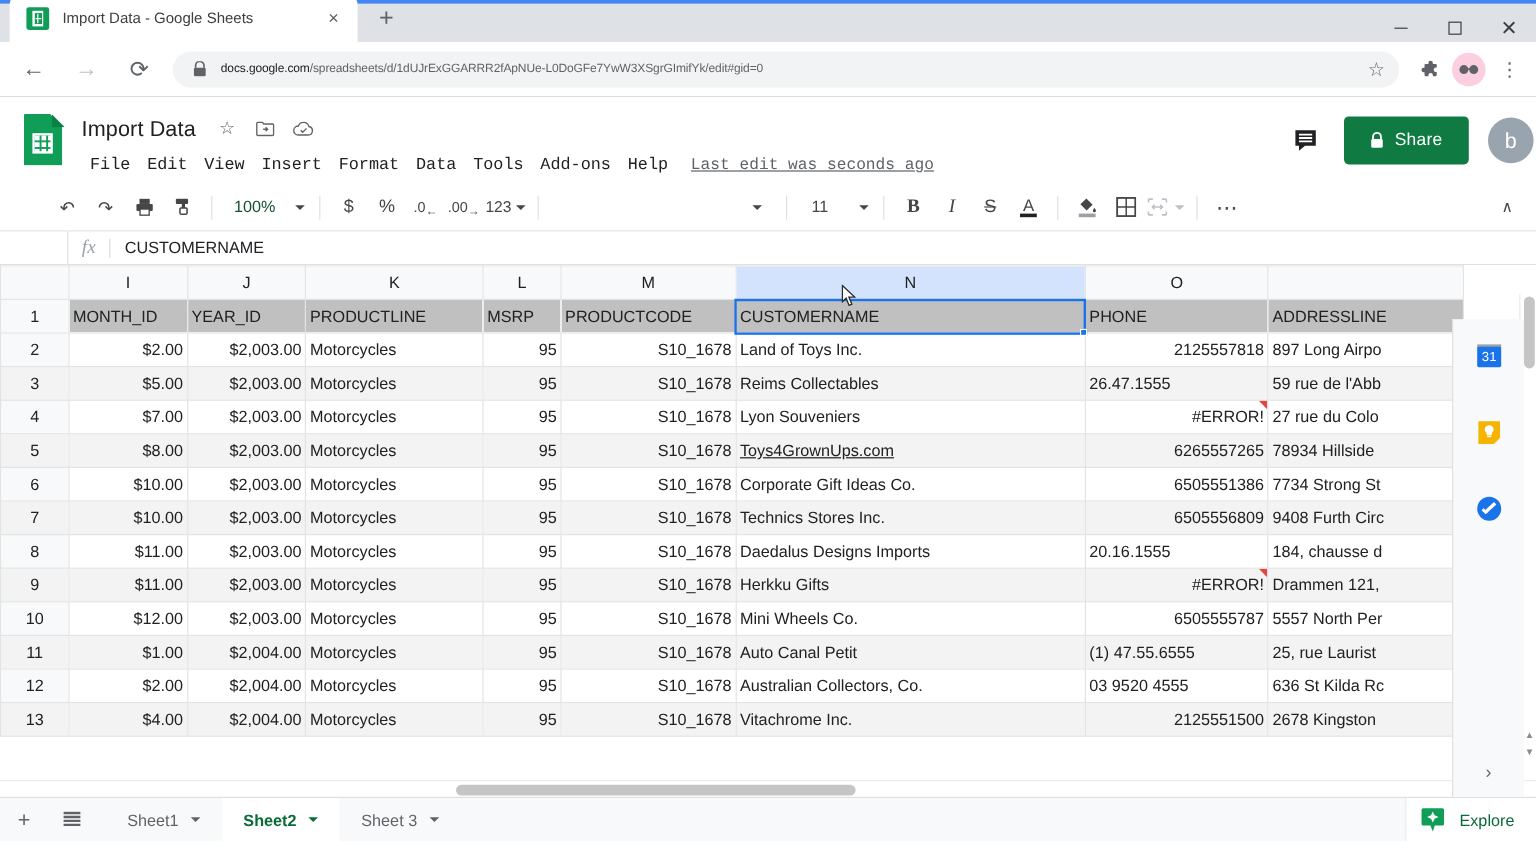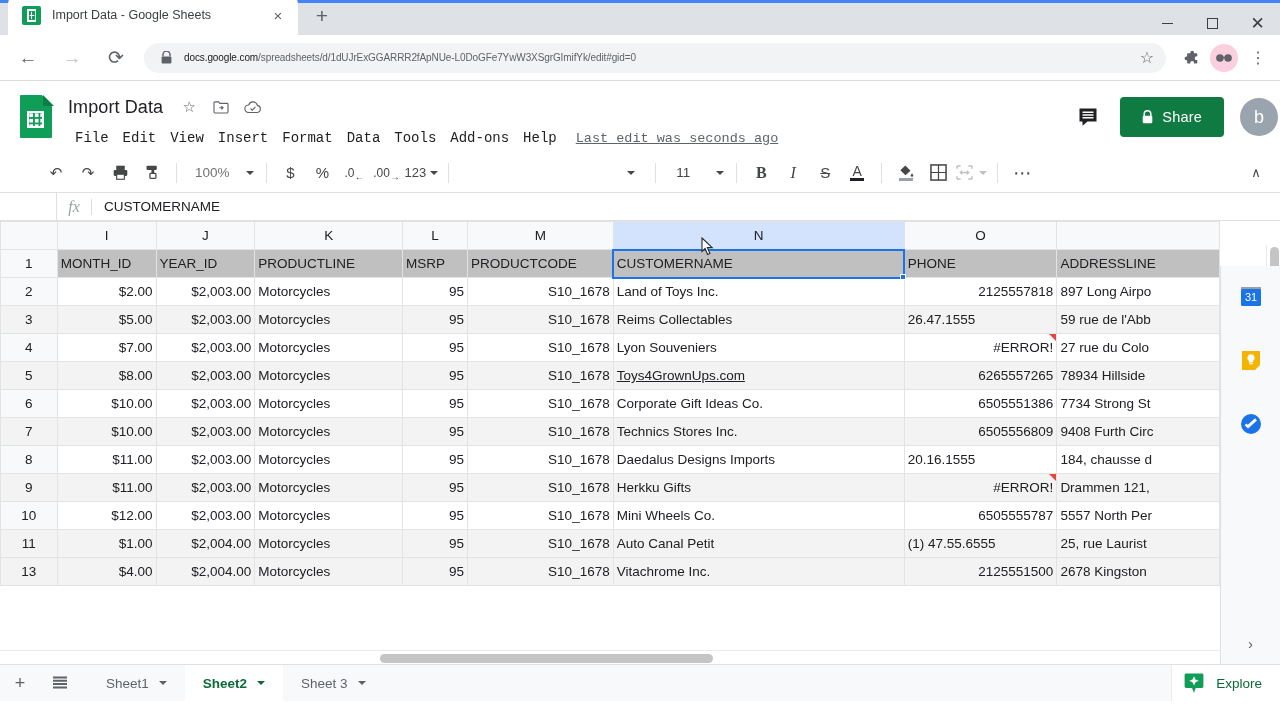--- a/index.html
+++ b/index.html
@@ -204,21 +204,21 @@
     background: #fff;
   }
   .tb {
     height: 28px; min-width: 28px; margin: 0 2px;
     display: flex; align-items: center; justify-content: center;
     color: #444746; font-size: 15px; border-radius: 3px;
   }
   .tb-sep { width: 1px; height: 20px; background: #e0e0e0; margin: 0 8px; }
   #zoom-ctl {
     display:flex; align-items:center; height:28px;
-    padding: 0 4px 0 10px; font-size: 13.5px; color: #737373;
+    padding: 0 4px 0 10px; font-size: 13.5px; color: #14532d;
   }
   #zoom-ctl .caret { margin-left: 16px; }
   .caret {
     width: 0; height: 0;
     border-left: 4px solid transparent;
     border-right: 4px solid transparent;
     border-top: 4.5px solid #444746;
   }
   #font-ctl {
     display:flex; align-items:center; height:28px;
@@ -371,21 +371,21 @@
   #explore-btn {
     margin-left: auto; display: flex; align-items: center;
     padding: 0 18px 0 12px; background: #fff;
     font-size: 13.5px; color: #0b6b37; font-weight: 500;
     border-left: 1px solid #e8eaed;
   }
   #explore-icon { margin-right: 12px; display: flex; }
 
   
   #right-sidebar {
-    position: absolute; right: 0; top: 185px;
+    position: absolute; right: 10px; top: 185px;
     width: 60px; bottom: 37px;
     background: #f8f9fa; border-left: 1px solid #e0e0e0;
     display: flex; flex-direction: column; align-items: center;
     padding-top: 18px;
   }
   .side-app { width: 24px; height: 24px; margin-bottom: 40px; }
   #side-expand {
     position: absolute; bottom: 12px;
     color: #5f6368; font-size: 15px;
   }
@@ -747,20 +747,31 @@
                 <td class="rowhdr">11</td>
                 <td class="data num">$1.00</td>
                 <td class="data num">$2,004.00</td>
                 <td class="data txt">Motorcycles</td>
                 <td class="data num">95</td>
                 <td class="data num">S10_1678</td>
                 <td class="data txt">Auto Canal Petit</td>
                 <td class="data txt">(1) 47.55.6555</td>
                 <td class="data txt">25, rue Laurist</td>
               </tr>
+              <tr>
+                <td class="rowhdr">12</td>
+                <td class="data num">$2.00</td>
+                <td class="data num">$2,004.00</td>
+                <td class="data txt">Motorcycles</td>
+                <td class="data num">95</td>
+                <td class="data num">S10_1678</td>
+                <td class="data txt">Australian Collectors, Co.</td>
+                <td class="data txt">03 9520 4555</td>
+                <td class="data txt">636 St Kilda Rc</td>
+              </tr>
               <tr class="banded">
                 <td class="rowhdr">13</td>
                 <td class="data num">$4.00</td>
                 <td class="data num">$2,004.00</td>
                 <td class="data txt">Motorcycles</td>
                 <td class="data num">95</td>
                 <td class="data num">S10_1678</td>
                 <td class="data txt">Vitachrome Inc.</td>
                 <td class="data num">2125551500</td>
                 <td class="data txt">2678 Kingston</td>

